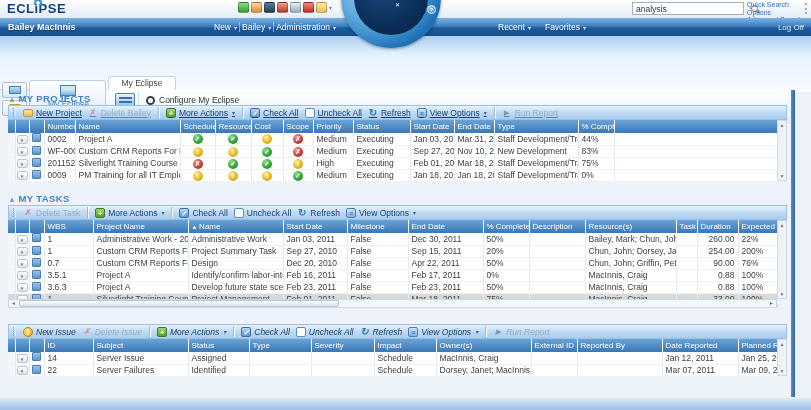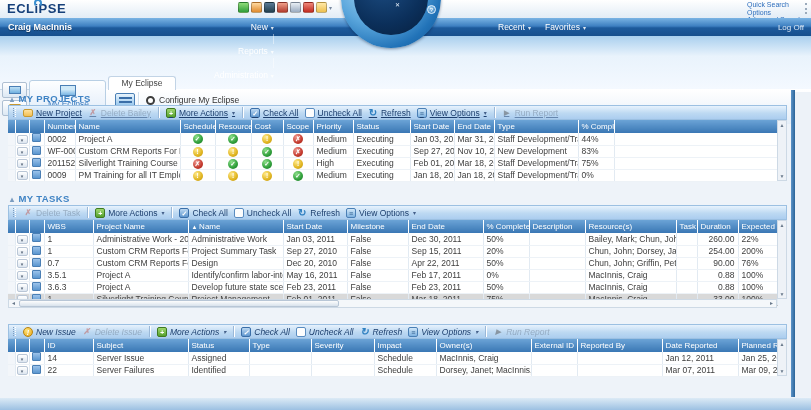--- a/index.html
+++ b/index.html
@@ -25,21 +25,21 @@
   .mag{width:10px;height:10px;position:relative;margin-right:2px;}
   .mag::before{content:"";position:absolute;left:1px;top:1px;width:5px;height:5px;border:1.5px solid #6a7f95;border-radius:50%;}
   .mag::after{content:"";position:absolute;left:7px;top:7px;width:3px;height:1.5px;background:#6a7f95;transform:rotate(45deg);}
   .search-links{position:absolute;left:747px;top:1px;display:flex;flex-direction:column;line-height:7.5px;}
   .search-links span{font-size:7px;color:#2f6fbd;cursor:pointer;}
   .corner-grip{position:absolute;left:802px;top:3px;width:5px;height:11px;border-right:2px dotted #9aaabb;}
 
   
   .navbar{position:absolute;left:0;top:18px;width:811px;height:18px;background:linear-gradient(#7ab4e4 0%,#3d7fc1 45%,#1d5a9c 55%,#174f8d 100%);color:#fff;z-index:5;}
   .nav-user{position:absolute;left:8px;top:4px;font-size:9px;font-weight:bold;text-shadow:0 1px 1px rgba(0,0,0,.4);}
-  .nav-menus{position:absolute;left:214px;top:4px;display:flex;align-items:flex-end;gap:2px;font-size:8.5px;flex-direction:column;}
+  .nav-menus{position:absolute;left:214px;top:4px;display:flex;align-items:flex-end;gap:2px;font-size:8.5px;}
   .nav-menus-r{position:absolute;left:498px;top:4px;display:flex;align-items:center;gap:14px;font-size:8.5px;}
   .nav-sep{width:1px;height:10px;background:rgba(255,255,255,.45);}
   .nav-item{cursor:pointer;display:flex;align-items:center;gap:3px;}
   .nav-dd{font-size:6px;opacity:.85;}
   .logoff{position:absolute;right:7px;top:5px;font-size:8px;color:#dce8f5;cursor:pointer;}
 
   
   .globe{position:absolute;left:341px;top:-52px;width:100px;height:100px;border-radius:50%;z-index:20;
     background:radial-gradient(circle at 35% 35%,#b8e0f7,#5aa6dc 45%,#2273b8 72%,#0d4f8c);box-shadow:0 1px 3px rgba(0,20,50,.4);}
   .globe-inner{position:absolute;left:13px;top:13px;width:74px;height:74px;border-radius:50%;
@@ -136,37 +136,41 @@
     <div class="quick-icons">
         <span class="qi qi1"></span>
         <span class="qi qi2"></span>
         <span class="qi qi3"></span>
         <span class="qi qi4"></span>
         <span class="qi qi5"></span>
         <span class="qi qi6"></span>
         <span class="qi qi7"></span>
         <span class="qi-dd">▾</span>
       </div>
+    <div class="searchbox">
+      <input value="analysis" style="">
+      <span class="mag"></span>
+    </div>
     <div class="search-links">
       <span>Quick Search Options</span>
       <span>Advanced Search</span>
     </div>
     <div class="corner-grip"></div>
   </div>
 
   <div class="navbar">
-    <span class="nav-user">Craig MacInnis</span>
+    <span class="nav-user">Bailey MacInnis</span>
     <span class="nav-menus">
       <span class="nav-item">
           <span>New</span>
           <span class="nav-dd">▾</span>
         </span>
       <span class="nav-sep"></span>
       <span class="nav-item">
-          <span>Reports</span>
+          <span>Bailey</span>
           <span class="nav-dd">▾</span>
         </span>
       <span class="nav-sep"></span>
       <span class="nav-item">
           <span>Administration</span>
           <span class="nav-dd">▾</span>
         </span>
     </span>
     <span class="nav-menus-r">
       <span class="nav-item">
@@ -495,21 +499,21 @@
           <td class="r">90.00</td>
           <td>76%</td>
         </tr>
         <tr>
           <td class="edge"></td>
           <td style="padding: 0px 1px;"><span class="exp">▾</span></td>
           <td style="padding: 0px 2px;"><span class="rowchk"></span></td>
           <td>3.5.1</td>
           <td>Project A</td>
           <td>Identify/confirm labor-intensive and cost.</td>
-          <td>May 16, 2011</td>
+          <td>Feb 16, 2011</td>
           <td>False</td>
           <td>Feb 17, 2011</td>
           <td>0%</td>
           <td></td>
           <td>MacInnis, Craig</td>
           <td></td>
           <td class="r">0.88</td>
           <td>100%</td>
         </tr>
         <tr>

